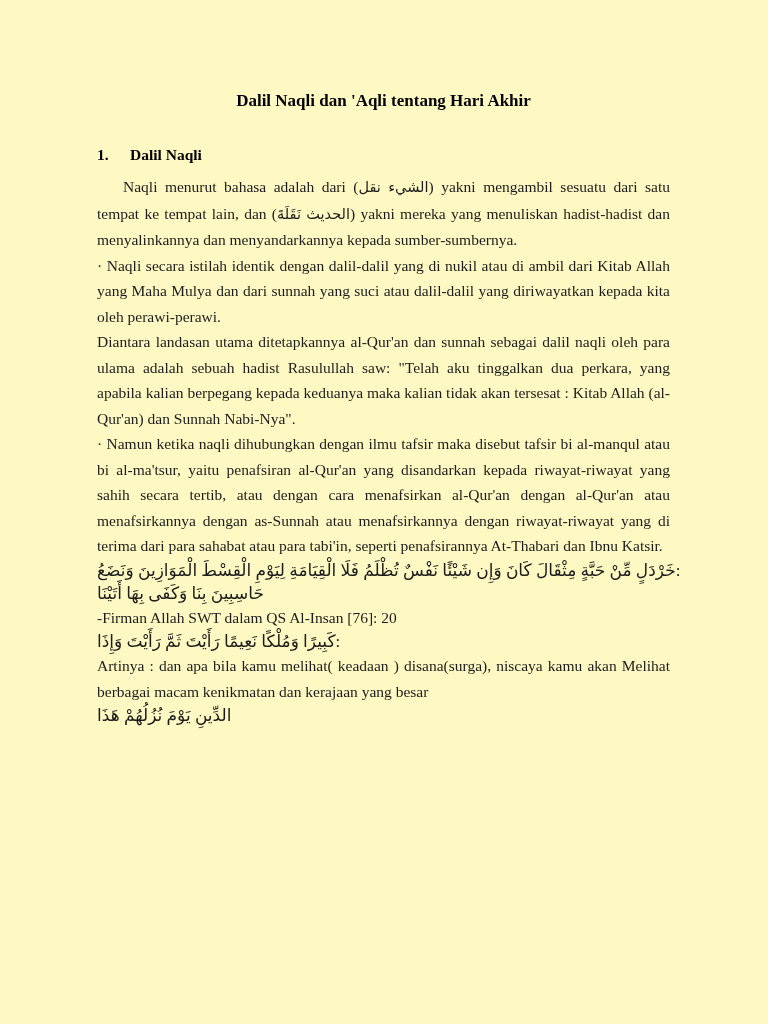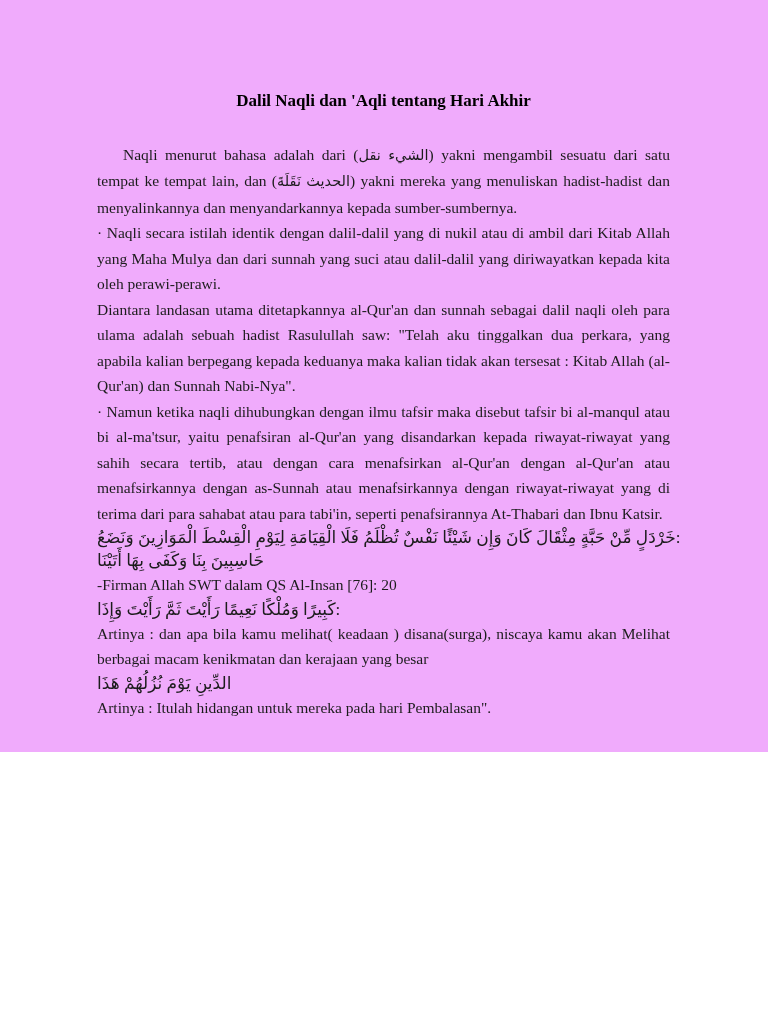--- a/index.html
+++ b/index.html
@@ -1,21 +1,21 @@
 <!DOCTYPE html>
 <html><head>
 <meta charset="utf-8">
 <style>
   html, body { margin: 0; padding: 0; }
   body { background: #ffffff; }
   .page {
     position: relative;
     width: 768px;
-    height: 752px;
-    background: #f0abfc;
+    height: 1024px;
+    background: #fef9c3;
     overflow: hidden;
     font-family: "Liberation Serif", serif;
     color: #1c1c1c;
   }
   .content {
     position: absolute;
     left: 97px;
     top: 88px;
     width: 573px;
     font-size: 15.5px;
@@ -66,20 +66,23 @@
   .para .arw { font-size: 14.5px; }
 </style>
 </head>
 <body>
 
 <div class="page">
   <div class="content">
 
     <div class="doc-title">Dalil Naqli dan 'Aqli tentang Hari Akhir</div>
 
+    <div class="section-heading">
+      <span class="num">1.</span><span>Dalil Naqli</span>
+    </div>
 
     <div class="para first mixed-ar">Naqli menurut bahasa adalah dari (<span class="arw">نقل</span> <span class="arw">الشيء</span>) yakni mengambil sesuatu dari satu tempat ke tempat lain, dan (<span class="arw">نَقَلَةَ</span> <span class="arw">الحديث</span>) yakni mereka yang menuliskan hadist-hadist dan menyalinkannya dan menyandarkannya kepada sumber-sumbernya.</div>
 
     <div class="para">· Naqli secara istilah identik dengan dalil-dalil yang di nukil atau di ambil dari Kitab Allah yang Maha Mulya dan dari sunnah yang suci atau dalil-dalil yang diriwayatkan kepada kita oleh perawi-perawi.</div>
 
     <div class="para">Diantara landasan utama ditetapkannya al-Qur'an dan sunnah sebagai dalil naqli oleh para ulama adalah sebuah hadist Rasulullah saw: "Telah aku tinggalkan dua perkara, yang apabila kalian berpegang kepada keduanya maka kalian tidak akan tersesat : Kitab Allah (al-Qur'an) dan Sunnah Nabi-Nya".</div>
 
     <div class="para">· Namun ketika naqli dihubungkan dengan ilmu tafsir maka disebut tafsir bi al-manqul atau bi al-ma'tsur, yaitu penafsiran al-Qur'an yang disandarkan kepada riwayat-riwayat yang sahih secara tertib, atau dengan cara menafsirkan al-Qur'an dengan al-Qur'an atau menafsirkannya dengan as-Sunnah atau menafsirkannya dengan riwayat-riwayat yang di terima dari para sahabat atau para tabi'in, seperti penafsirannya At-Thabari dan Ibnu Katsir.</div>
 
 
@@ -89,16 +92,15 @@
 
     <div class="ref-line">-Firman Allah SWT dalam QS Al-Insan [76]: 20</div>
 
     <div class="arabic-line mixed-ar"><span class="arw">وَإِذَا</span> <span class="arw">رَأَيْتَ</span> <span class="arw">ثَمَّ</span> <span class="arw">رَأَيْتَ</span> <span class="arw">نَعِيمًا</span> <span class="arw">وَمُلْكًا</span> <span class="arw">كَبِيرًا</span>:</div>
 
     <div class="para">Artinya : dan apa bila kamu melihat( keadaan ) disana(surga), niscaya kamu akan Melihat berbagai macam kenikmatan dan kerajaan yang besar</div>
 
 
     <div class="arabic-line mixed-ar"><span class="arw">هَذَا</span> <span class="arw">نُزُلُهُمْ</span> <span class="arw">يَوْمَ</span> <span class="arw">الدِّينِ</span></div>
 
-    <div class="para">Artinya : Itulah hidangan untuk mereka pada hari Pembalasan".</div>
 
   </div>
 </div>
 
 </body></html>

